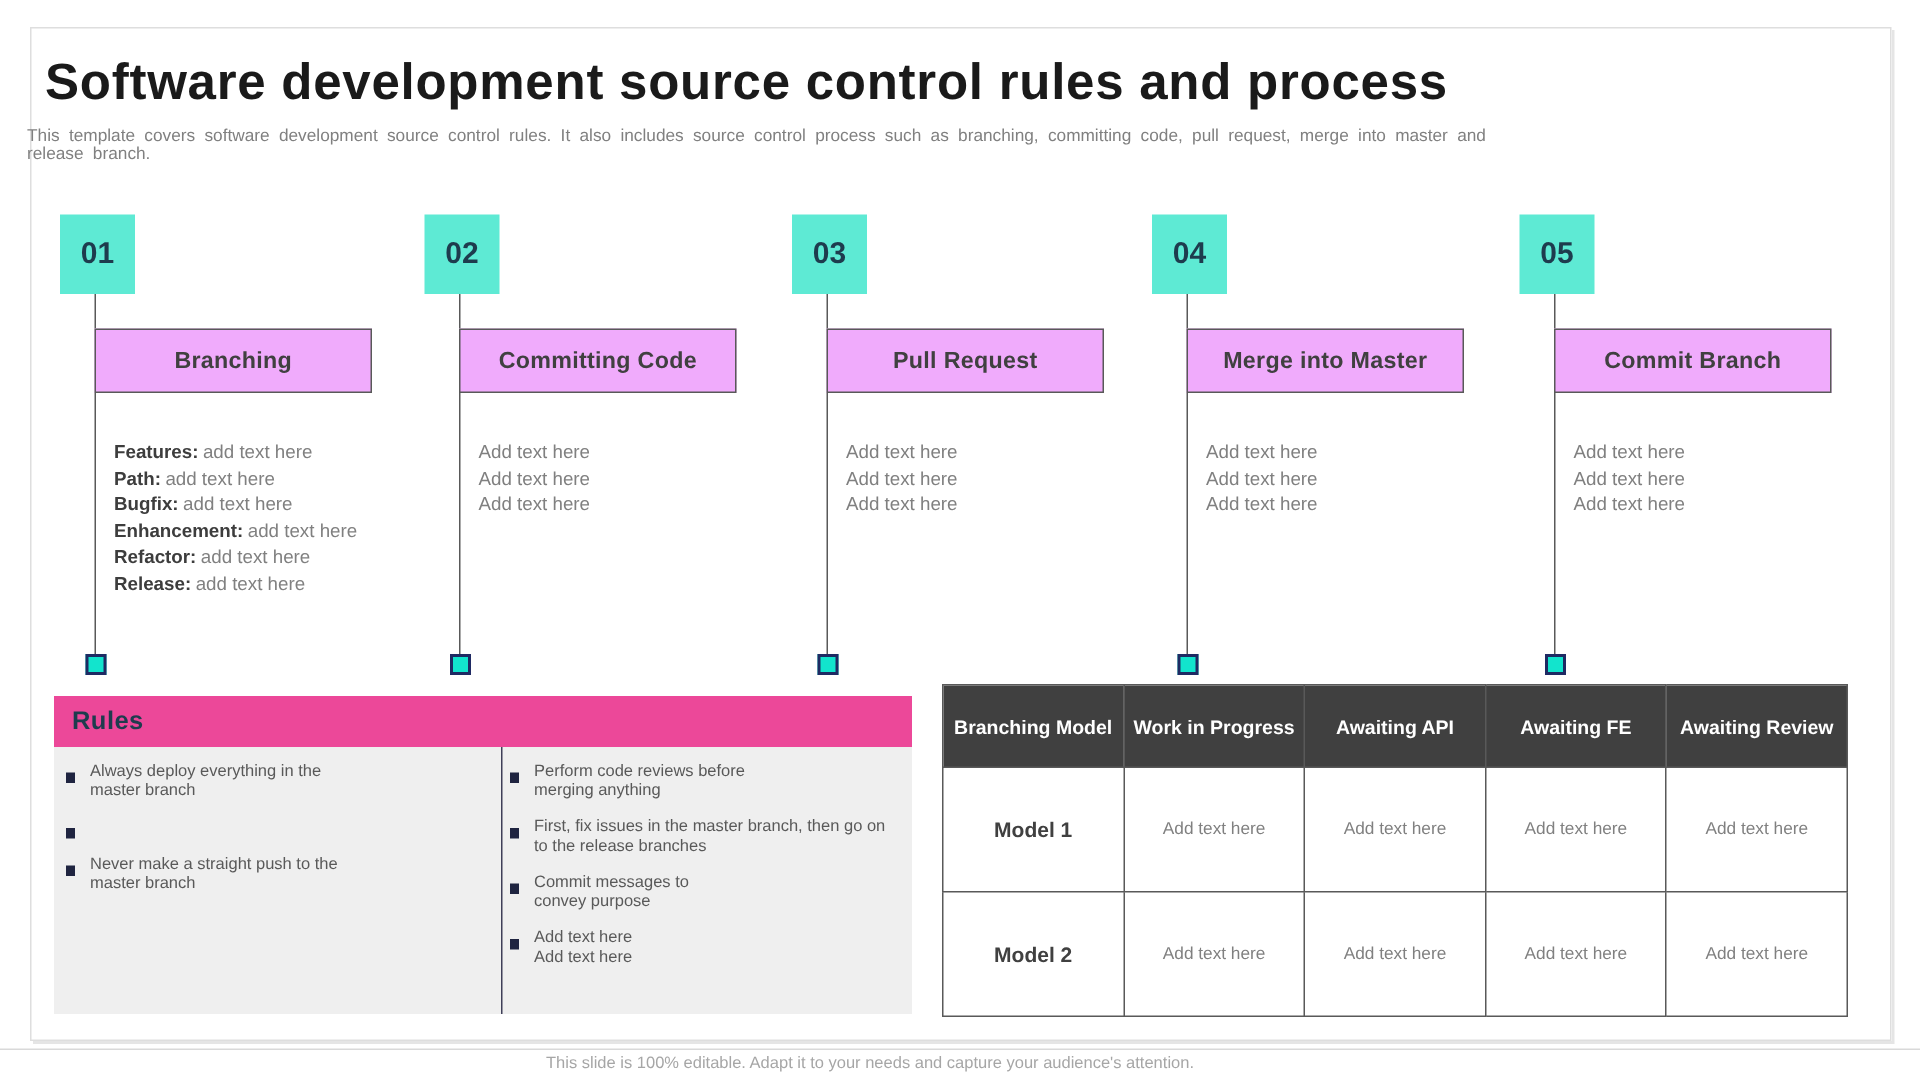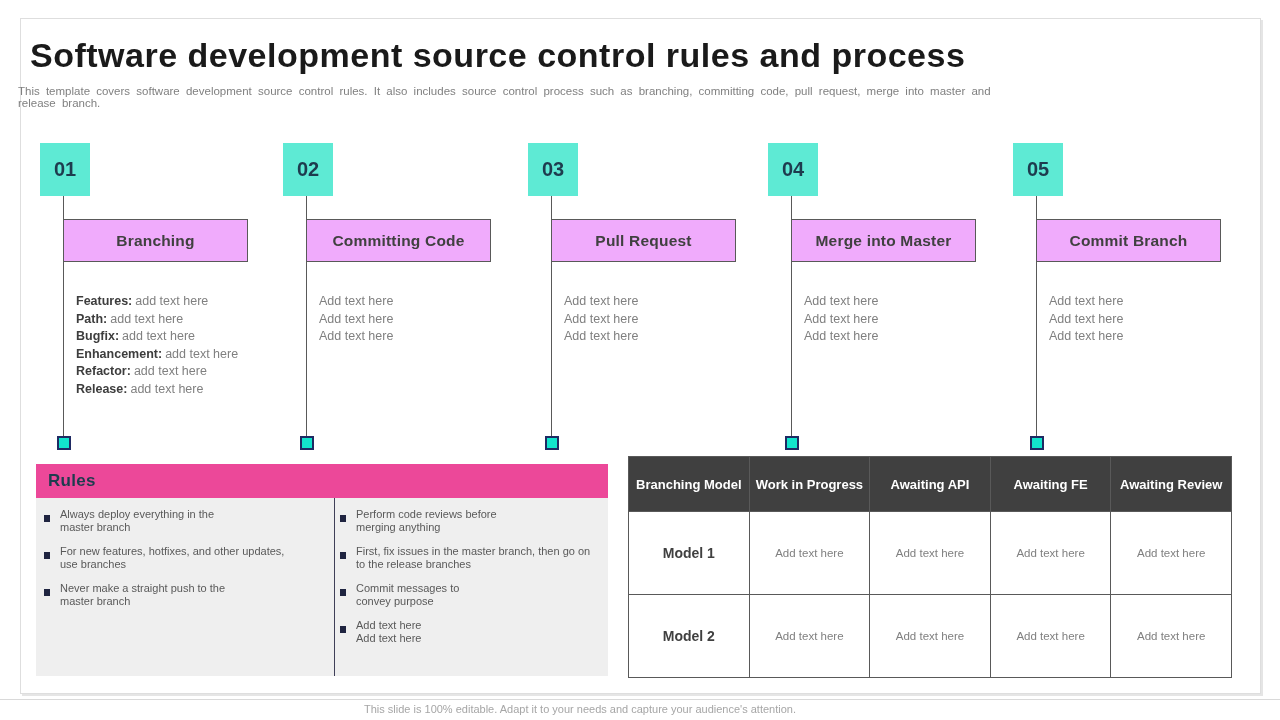--- a/index.html
+++ b/index.html
@@ -165,21 +165,20 @@
     <span>Rules</span>
   </div>
   <div class="divider"></div>
   <div class="col left">
     <div class="rule-item">
       <span class="bullet"></span>
       <span class="txt"><span>Always deploy everything in the</span><br><span>master branch</span></span>
     </div>
     <div class="rule-item">
       <span class="bullet"></span>
-      <span class="txt"><span>For new features, hotfixes, and other updates,</span><br><span>use branches</span></span>
     </div>
     <div class="rule-item">
       <span class="bullet"></span>
       <span class="txt"><span>Never make a straight push to the</span><br><span>master branch</span></span>
     </div>
   </div>
   <div class="col right">
     <div class="rule-item">
       <span class="bullet"></span>
       <span class="txt"><span>Perform code reviews before</span><br><span>merging anything</span></span>

